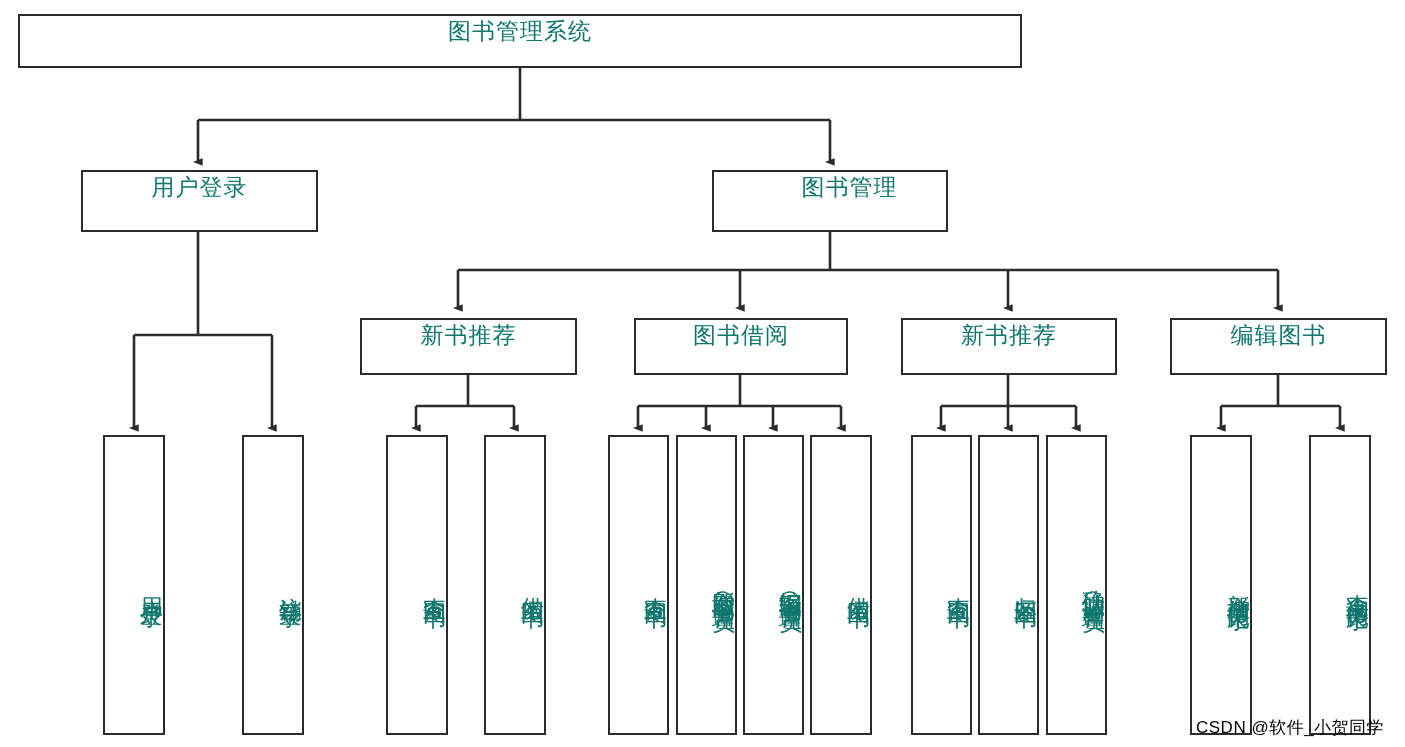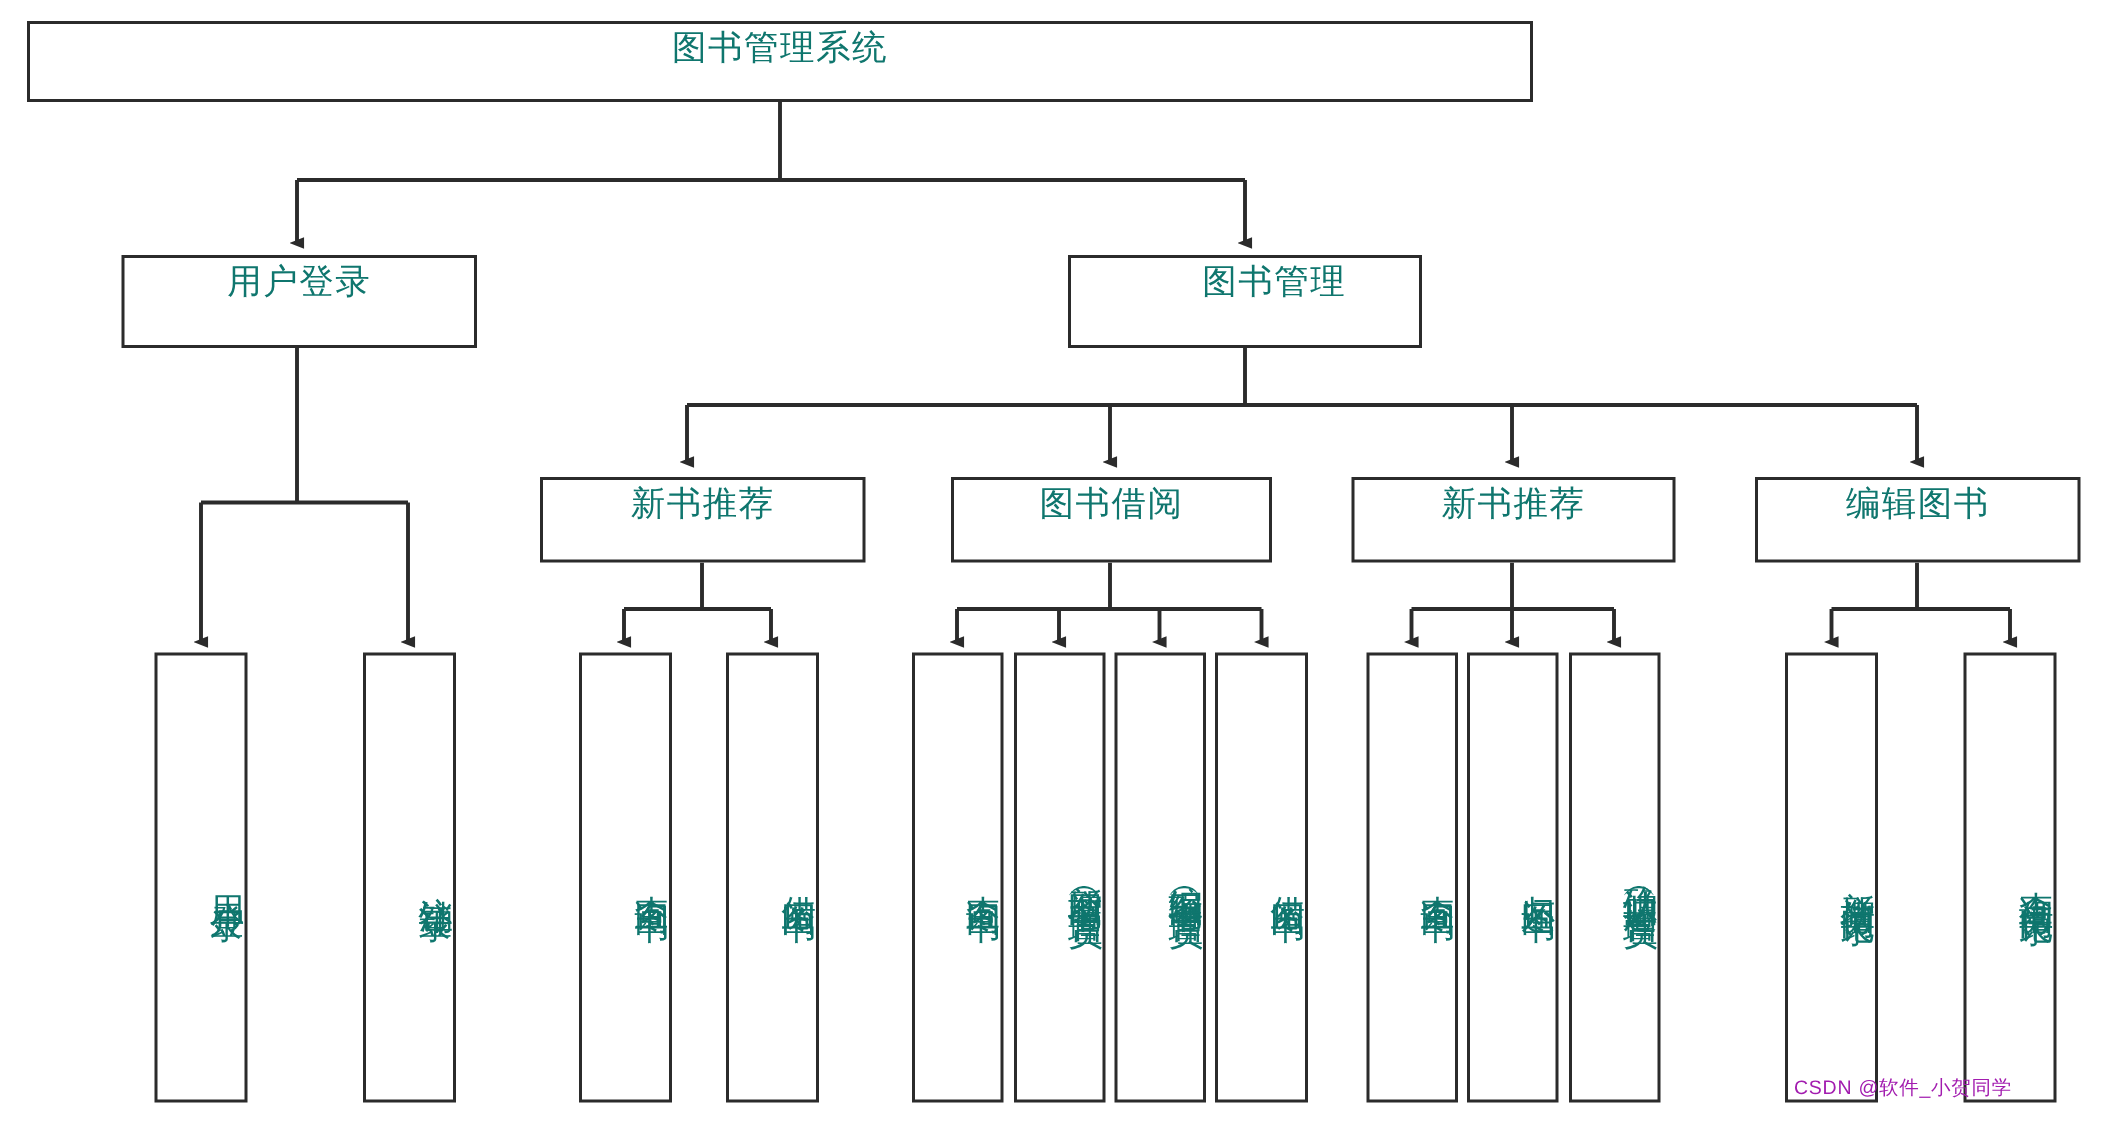--- a/index.html
+++ b/index.html
@@ -49,22 +49,22 @@
   #edges {
     position: absolute;
     left: 0;
     top: 0;
     width: 1405px;
     height: 747px;
     pointer-events: none;
   }
   .watermark {
     position: absolute;
-    font-size: 13px;
-    color: #a21caf;
+    font-size: 17px;
+    color: #000000;
     white-space: nowrap;
     letter-spacing: 0.5px;
   }
 </style>
 </head>
 <body>
 
 <div id="canvas">
 
   <svg id="edges" viewBox="0 0 1405 747" xmlns="http://www.w3.org/2000/svg">

